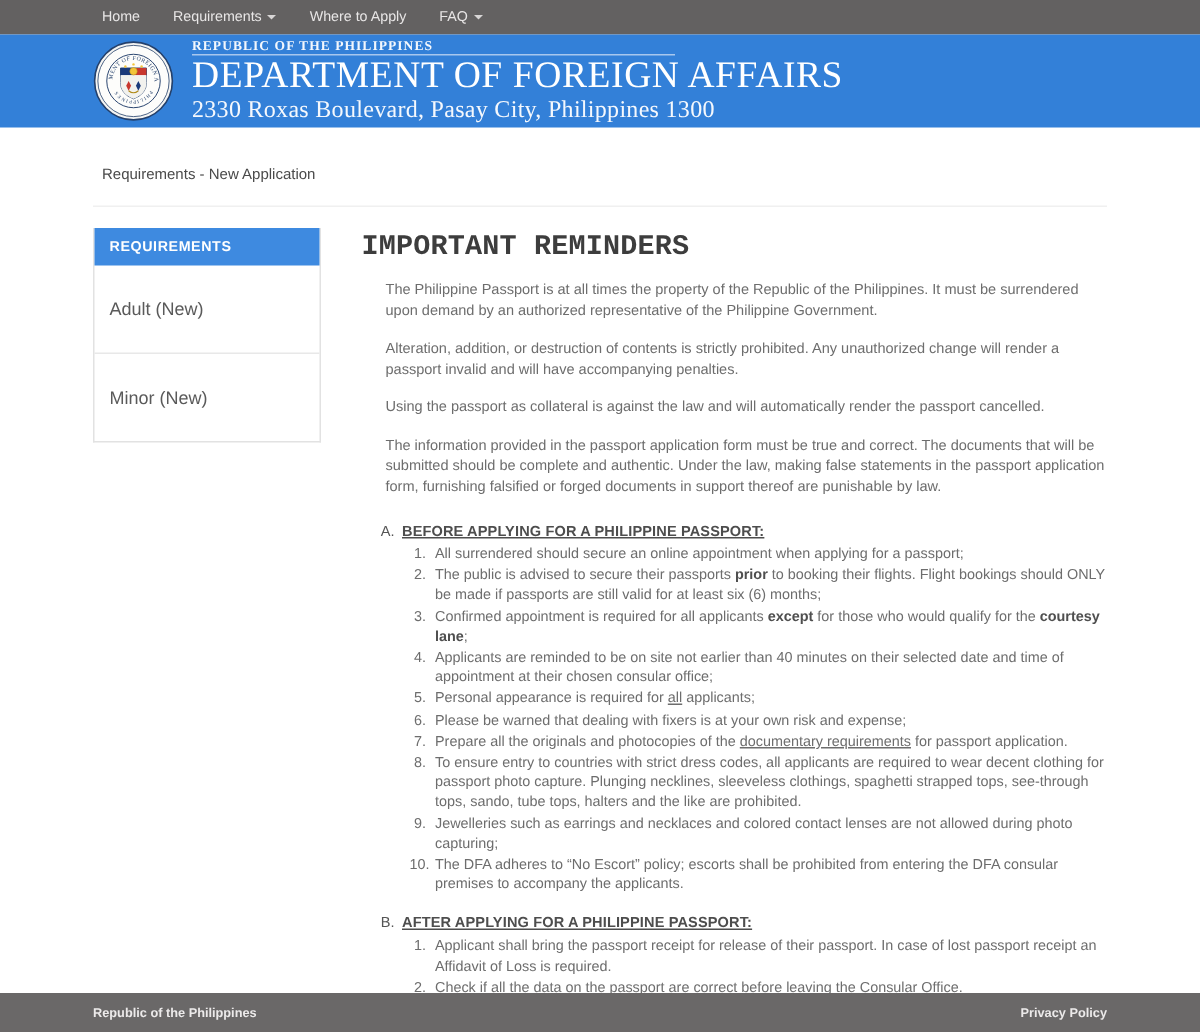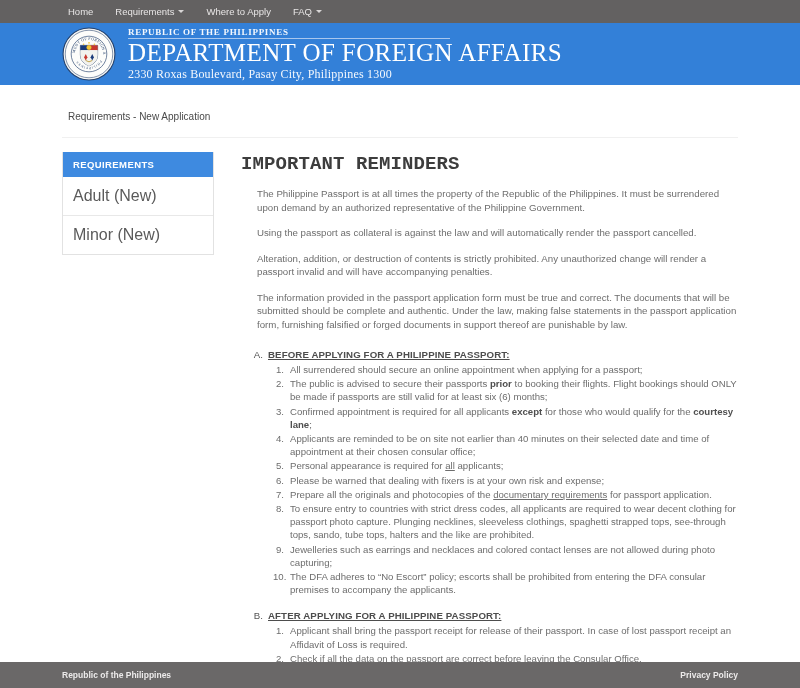--- a/index.html
+++ b/index.html
@@ -62,21 +62,21 @@
   .b-line2 {
     font-family: "Liberation Serif", serif;
     font-size: 25px;
     line-height: 26px;
     letter-spacing: .4px;
     color: #ffffff;
     font-weight: normal;
   }
   .b-line3 {
     font-family: "Liberation Serif", serif;
-    font-size: 12px;
+    font-size: 16px;
     letter-spacing: .2px;
     color: #f5f8fd;
     margin-top: 1px;
   }
 
   
   .content-wrap { padding: 0 62px 0 62px; }
   .page-title {
     font-size: 10px;
     color: #4a4a4a;
@@ -97,23 +97,23 @@
   }
   .panel-head {
     background: #3e8ae0;
     color: #ffffff;
     font-size: 9.5px;
     font-weight: bold;
     letter-spacing: .4px;
     padding: 7px 10px;
   }
   .panel-item {
-    font-size: 16px;
+    font-size: 12px;
     color: #5a5a5a;
-    padding: 10px 10px;
+    padding: 22px 10px;
     border-top: 1px solid #e8e8e8;
     cursor: pointer;
   }
   .panel-item:first-of-type { border-top: none; }
 
   .main { flex: 1; padding-left: 27px; padding-top: 1px; }
   .main h2 {
     font-size: 19px;
     font-weight: bold;
     color: #3d3d3d;
@@ -252,22 +252,22 @@
               <div class="panel-item"><span>Adult (New)</span></div>
               <div class="panel-item"><span>Minor (New)</span></div>
             </div>
         </div>
       </aside>
 
       <main class="main">
         <h2>IMPORTANT REMINDERS</h2>
         <div id="main-paragraphs">
             <p>The Philippine Passport is at all times the property of the Republic of the Philippines. It must be surrendered upon demand by an authorized representative of the Philippine Government.</p>
+            <p>Alteration, addition, or destruction of contents is strictly prohibited. Any unauthorized change will render a passport invalid and will have accompanying penalties.</p>
             <p>Using the passport as collateral is against the law and will automatically render the passport cancelled.</p>
-            <p>Alteration, addition, or destruction of contents is strictly prohibited. Any unauthorized change will render a passport invalid and will have accompanying penalties.</p>
             <p>The information provided in the passport application form must be true and correct. The documents that will be submitted should be complete and authentic. Under the law, making false statements in the passport application form, furnishing falsified or forged documents in support thereof are punishable by law.</p>
           </div>
         <div class="sections" id="sections">
             <div class="sec">
               <div class="sec-head">
                 <span class="sec-letter">A.</span>
                 <span class="sec-title">BEFORE APPLYING FOR A PHILIPPINE PASSPORT:</span>
               </div>
               <ol class="items">
                 <li>

